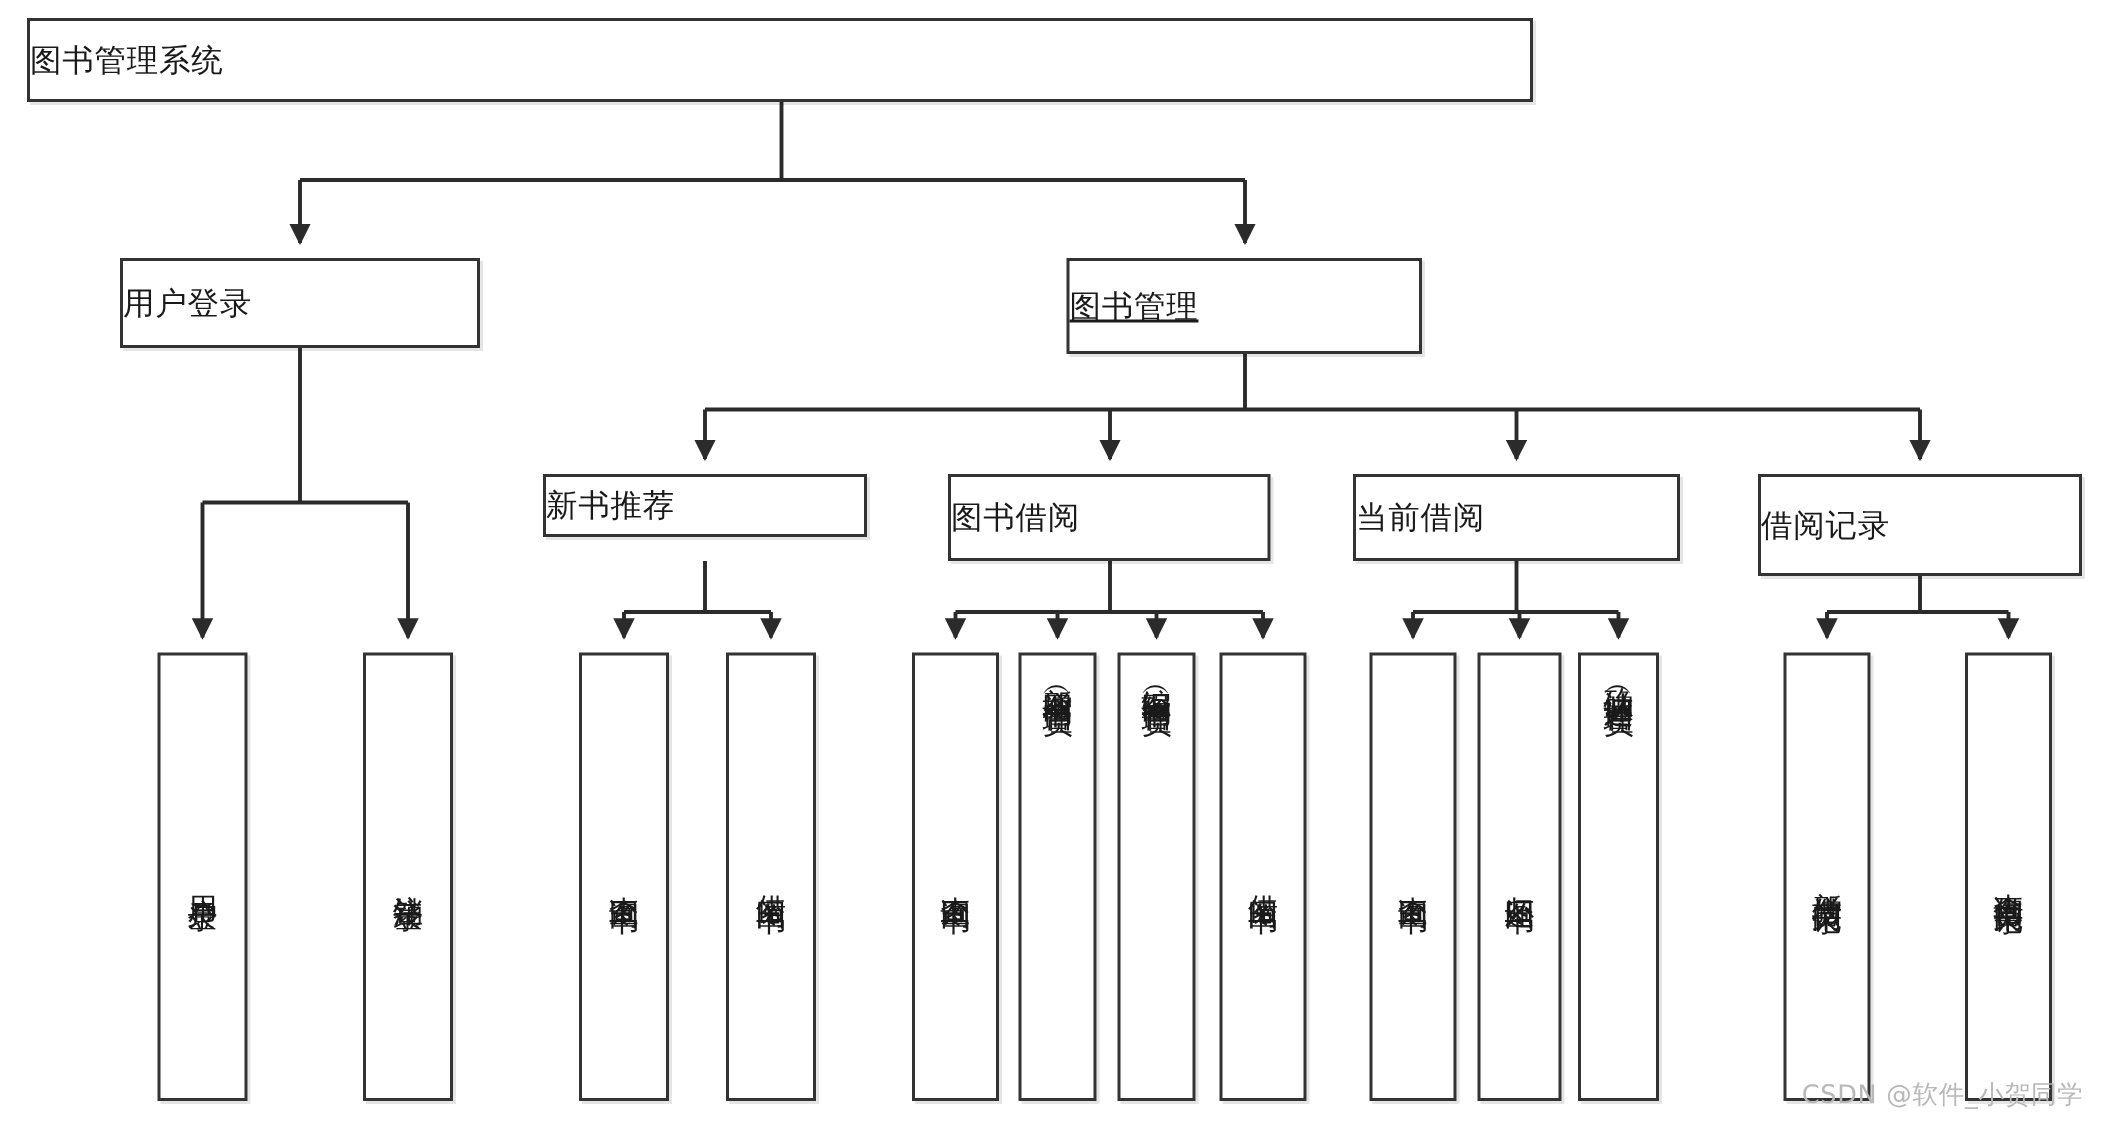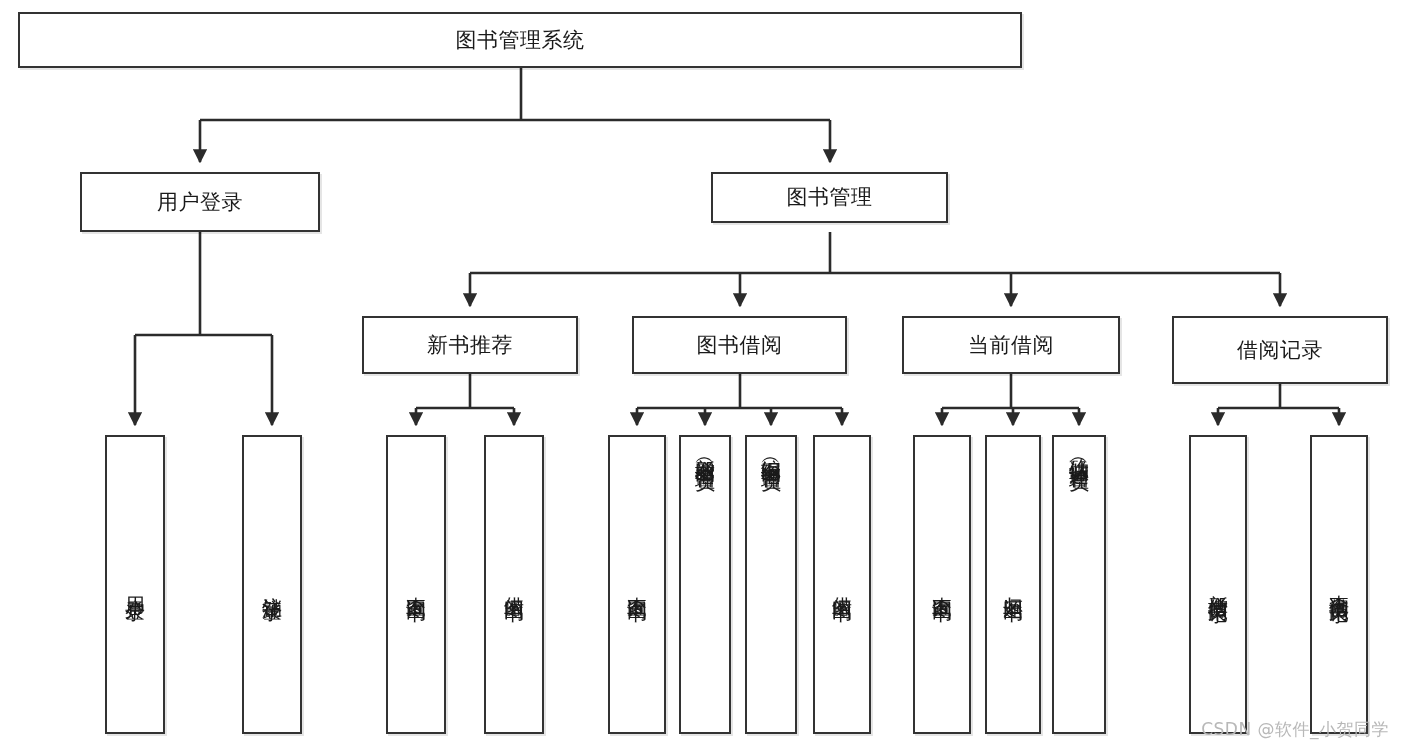--- a/index.html
+++ b/index.html
@@ -26,21 +26,20 @@
     pointer-events: none;
   }
   .node {
     position: absolute;
     box-sizing: border-box;
     background: #ffffff;
     border: 2px solid #333333;
     box-shadow: 2px 2px 0 0 rgba(0,0,0,0.10);
     display: flex;
     align-items: center;
-    justify-content: center;
     color: #1a1a1a;
   }
   .node .label {
     font-size: 21px;
     line-height: 1.25;
     letter-spacing: 0.5px;
     white-space: nowrap;
   }
   .node.vertical {
     align-items: flex-start;
@@ -124,25 +123,25 @@
     </g>
   </svg>
 
   <div class="node" style="left:18px; top:12px; width:1004px; height:56px;">
     <span class="label">图书管理系统</span>
   </div>
 
   <div class="node" style="left:80px; top:172px; width:240px; height:60px;">
     <span class="label">用户登录</span>
   </div>
-  <div class="node" style="left:711px; top:172px; width:237px; height:51px;">
+  <div class="node" style="left:711px; top:172px; width:237px; height:64px;text-decoration:underline;">
     <span class="label">图书管理</span>
   </div>
 
-  <div class="node" style="left:362px; top:316px; width:216px; height:58px;">
+  <div class="node" style="left:362px; top:316px; width:216px; height:42px;">
     <span class="label">新书推荐</span>
   </div>
   <div class="node" style="left:902px; top:316px; width:218px; height:58px;">
     <span class="label">当前借阅</span>
   </div>
   <div class="node" style="left:632px; top:316px; width:215px; height:58px;">
     <span class="label">图书借阅</span>
   </div>
   <div class="node" style="left:1172px; top:316px; width:216px; height:68px;">
     <span class="label">借阅记录</span>

